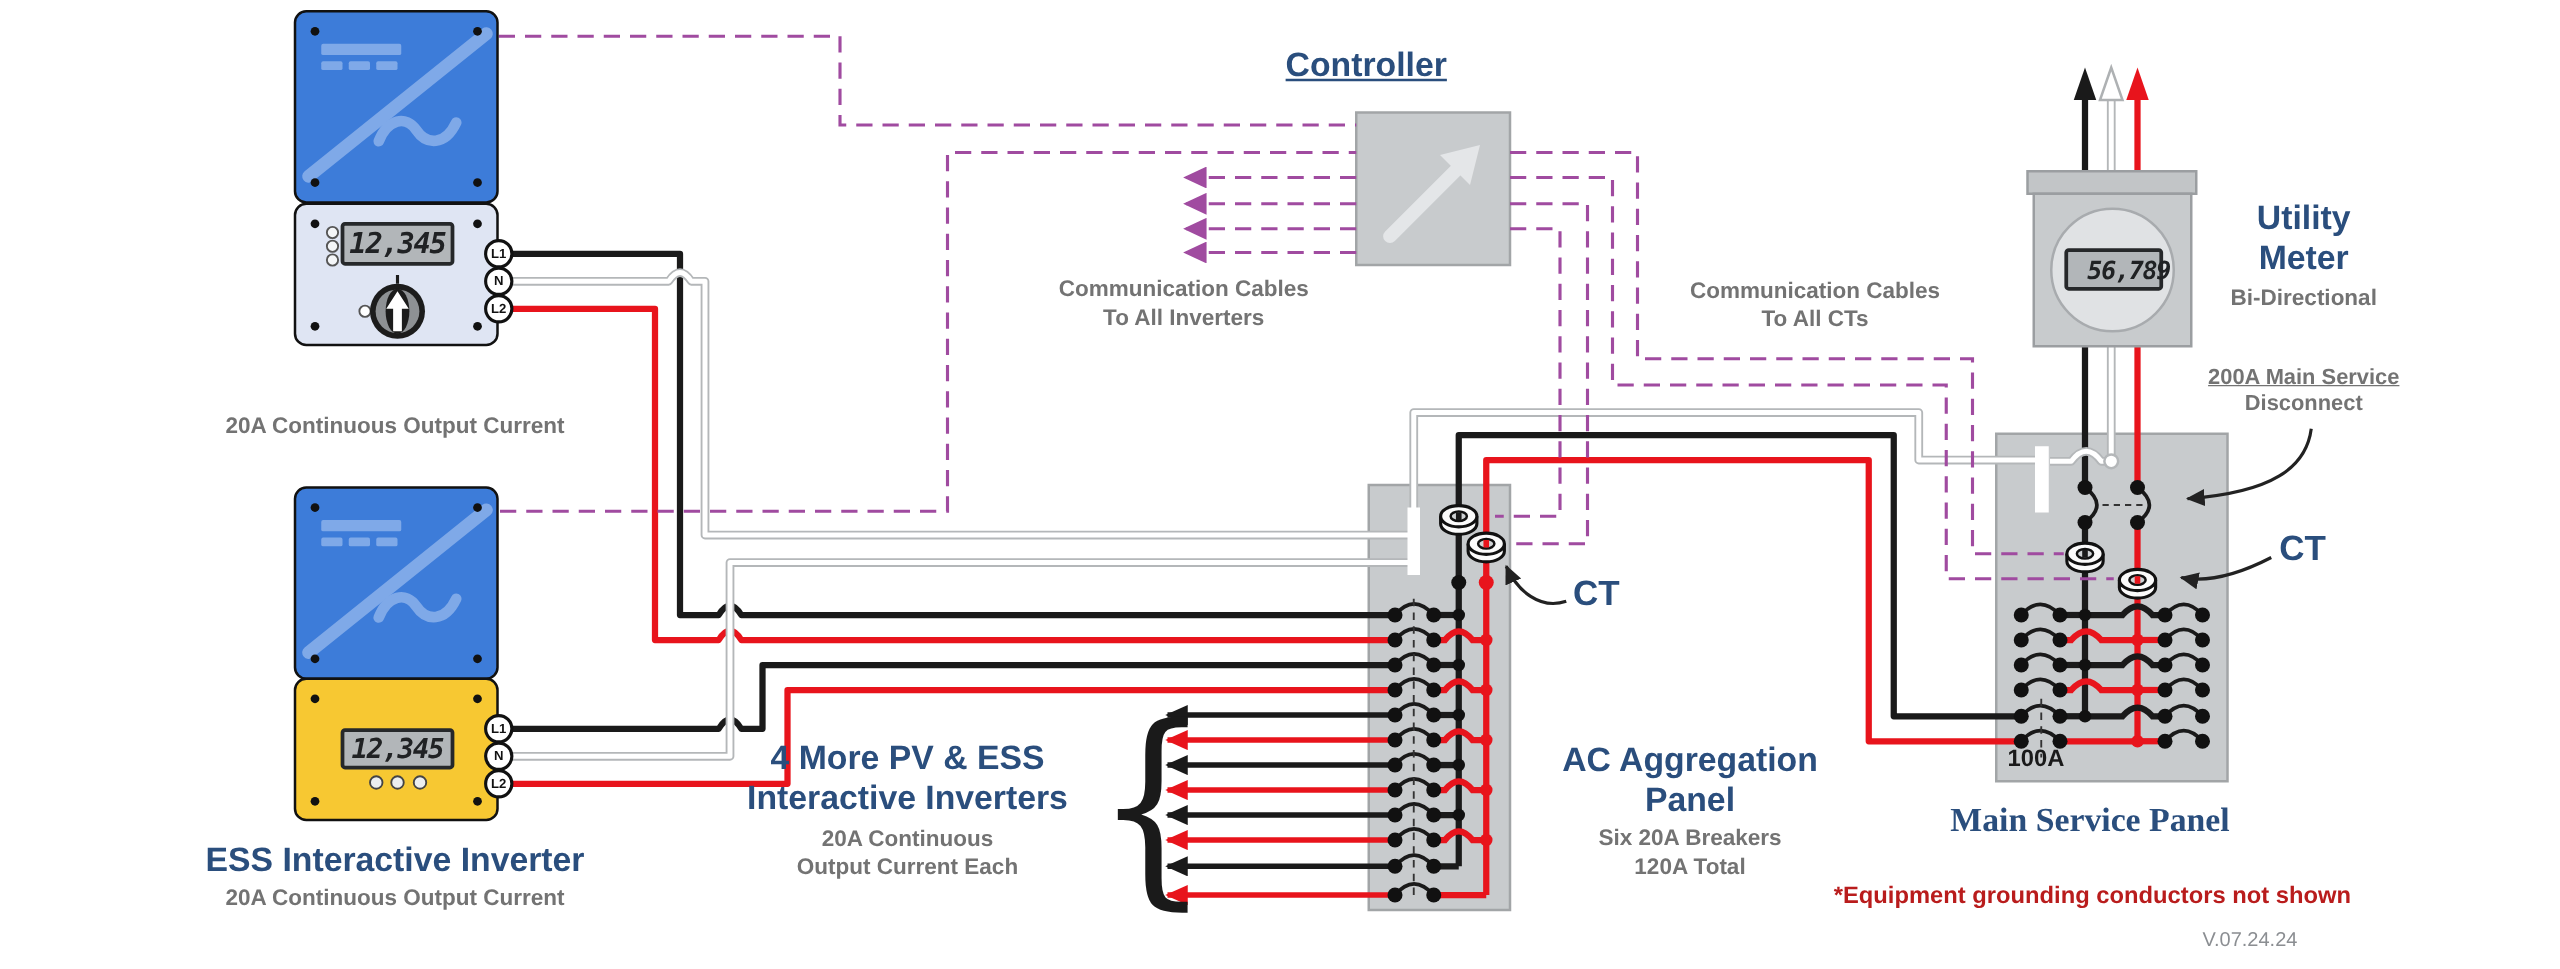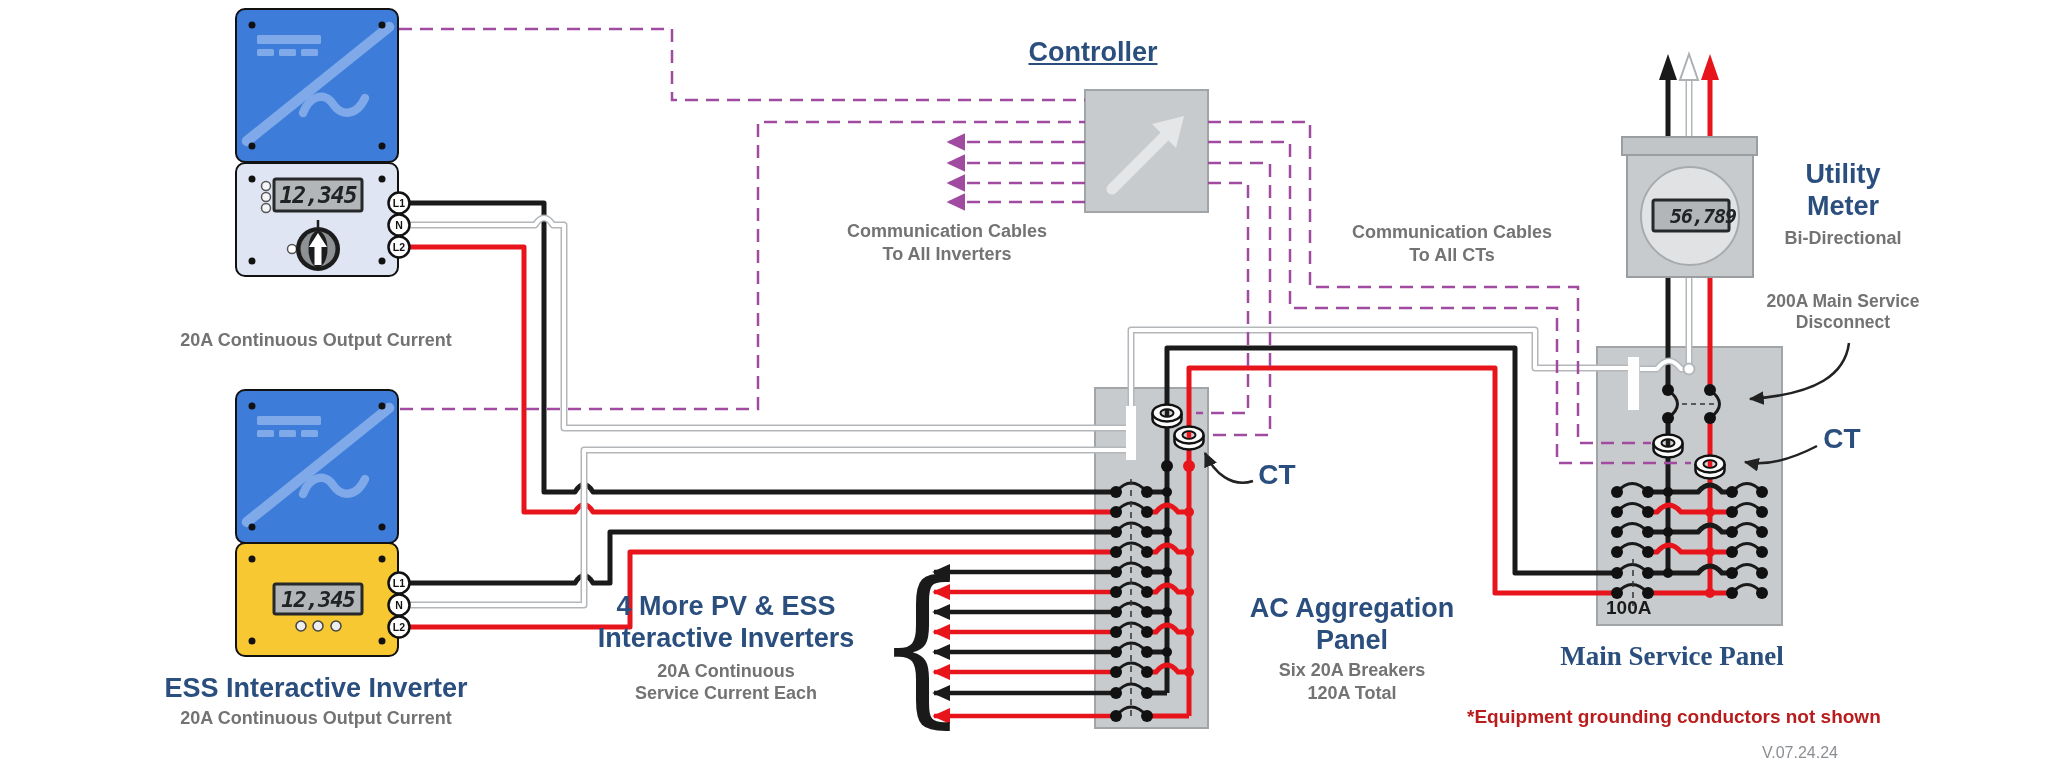--- a/index.html
+++ b/index.html
@@ -401,38 +401,38 @@
 
 <div class="lbl sub" style="left:947px;top:222px;">Communication Cables</div>
 <div class="lbl sub" style="left:947px;top:245px;">To All Inverters</div>
 <div class="lbl sub" style="left:1452px;top:223px;">Communication Cables</div>
 <div class="lbl sub" style="left:1452px;top:246px;">To All CTs</div>
 
 <div class="lbl blue" style="left:1843px;top:160px;">Utility</div>
 <div class="lbl blue" style="left:1843px;top:192px;">Meter</div>
 <div class="lbl sub" style="left:1843px;top:229px;">Bi-Directional</div>
 
-<div class="lbl sub" style="left:1843px;top:292px;font-size:17.5px;">200A Main Service</div>
+<div class="lbl sub" style="left:1843px;top:292px;font-size:17.5px;text-decoration:underline;">200A Main Service</div>
 <div class="lbl sub" style="left:1843px;top:313px;font-size:17.5px;">Disconnect</div>
 
 <div class="lbl blue-big" style="left:1842px;top:424px;">CT</div>
 <div class="lbl blue-big" style="left:1277px;top:460px;">CT</div>
 
 <div class="lbl blue" style="left:1352px;top:594px;">AC Aggregation</div>
 <div class="lbl blue" style="left:1352px;top:626px;">Panel</div>
 <div class="lbl sub" style="left:1352px;top:661px;">Six 20A Breakers</div>
 <div class="lbl sub" style="left:1352px;top:684px;">120A Total</div>
 
 <div class="lbl blue" style="left:1672px;top:642px;font-family:Liberation Serif, serif;">Main Service Panel</div>
 <div class="lbl amp" style="left:1606px;top:598px;">100A</div>
 
 <div class="lbl blue" style="left:726px;top:592px;">4 More PV &amp; ESS</div>
 <div class="lbl blue" style="left:726px;top:624px;">Interactive Inverters</div>
 <div class="lbl sub" style="left:726px;top:662px;">20A Continuous</div>
-<div class="lbl sub" style="left:726px;top:684px;">Service Current Each</div>
+<div class="lbl sub" style="left:726px;top:684px;">Output Current Each</div>
 <div class="brace" style="left:868px;top:560px;">{</div>
 
 <div class="lbl note" style="left:1467px;top:707px;transform:none;">*Equipment grounding conductors not shown</div>
 <div class="lbl ver" style="left:1762px;top:744px;transform:none;">V.07.24.24</div>
 
 <div class="lcd" style="left:274px;top:179px;width:88px;height:32px;font-size:23px;">12,345</div>
 <div class="lcd" style="left:274px;top:584px;width:88px;height:30px;font-size:22px;">12,345</div>
 <div class="lcd" style="left:1653px;top:200px;width:100px;height:31px;font-size:20px;">56,789</div>
 
 <div class="term" style="left:399px;top:203px;">L1</div>

